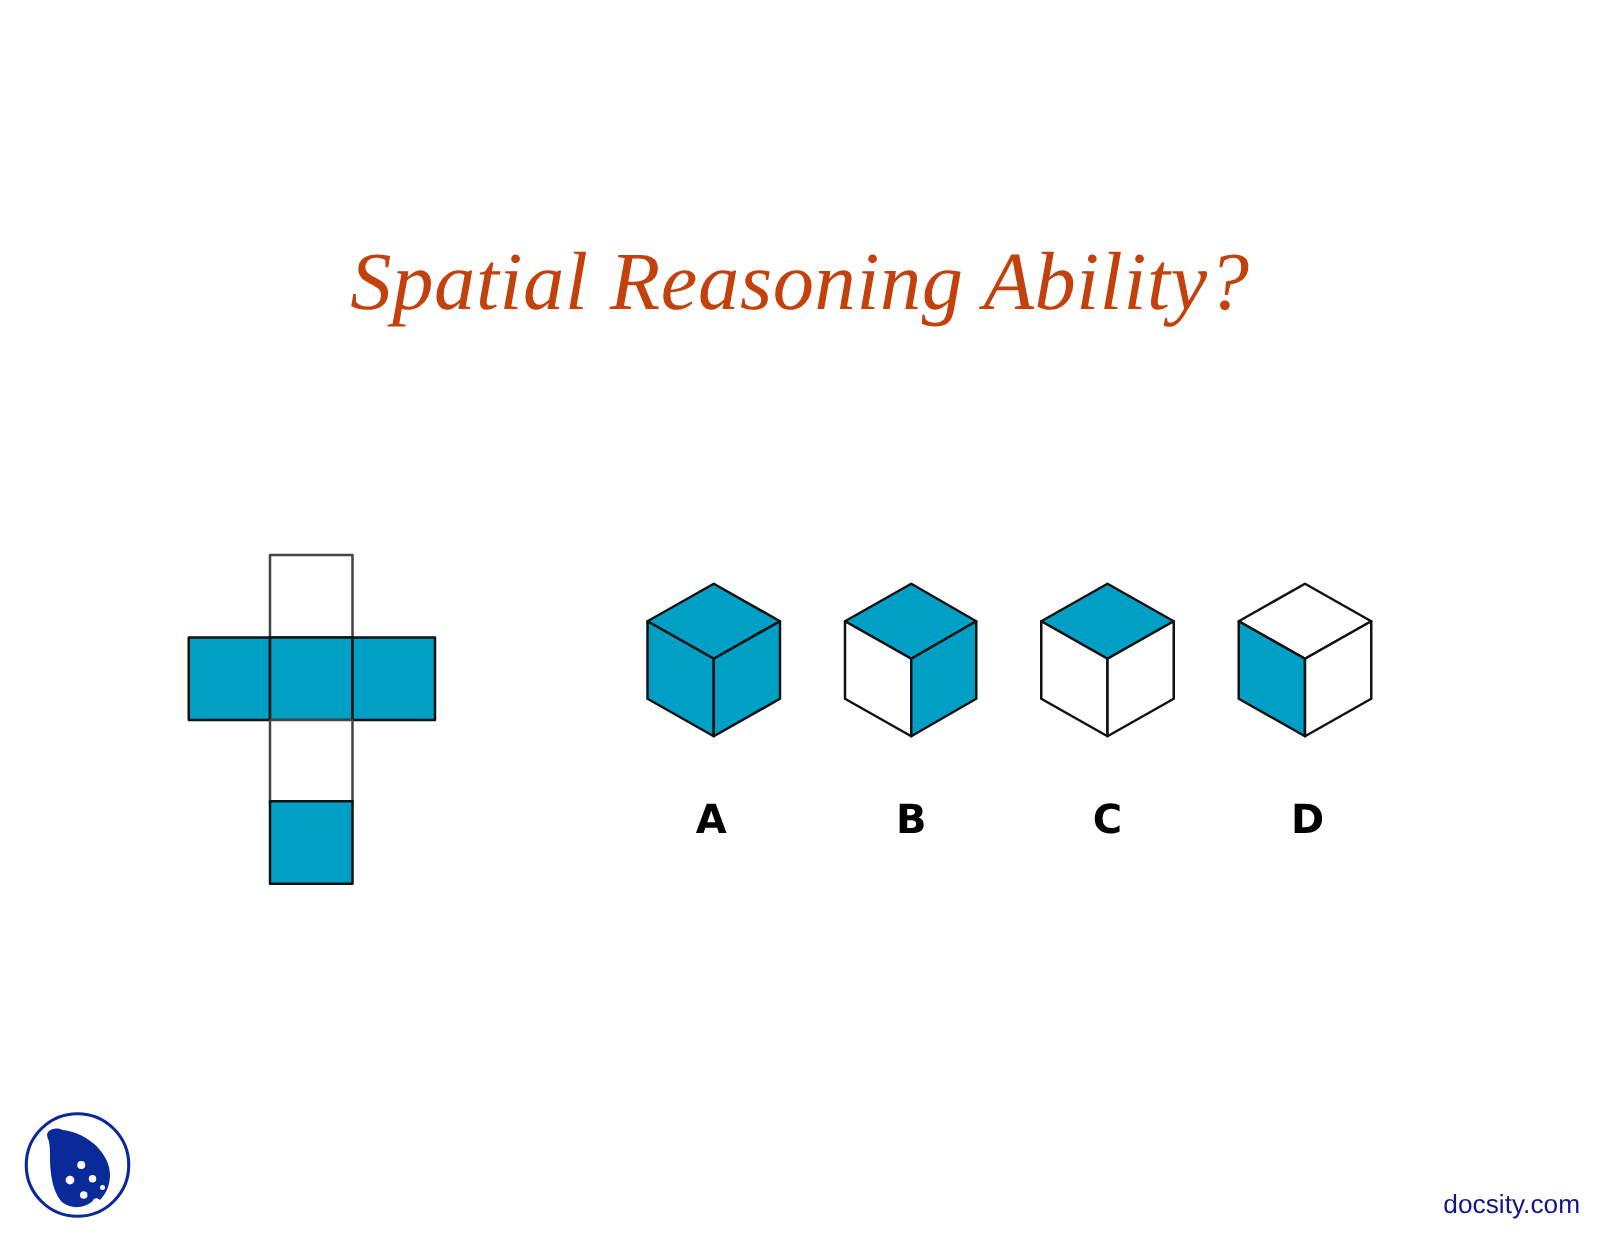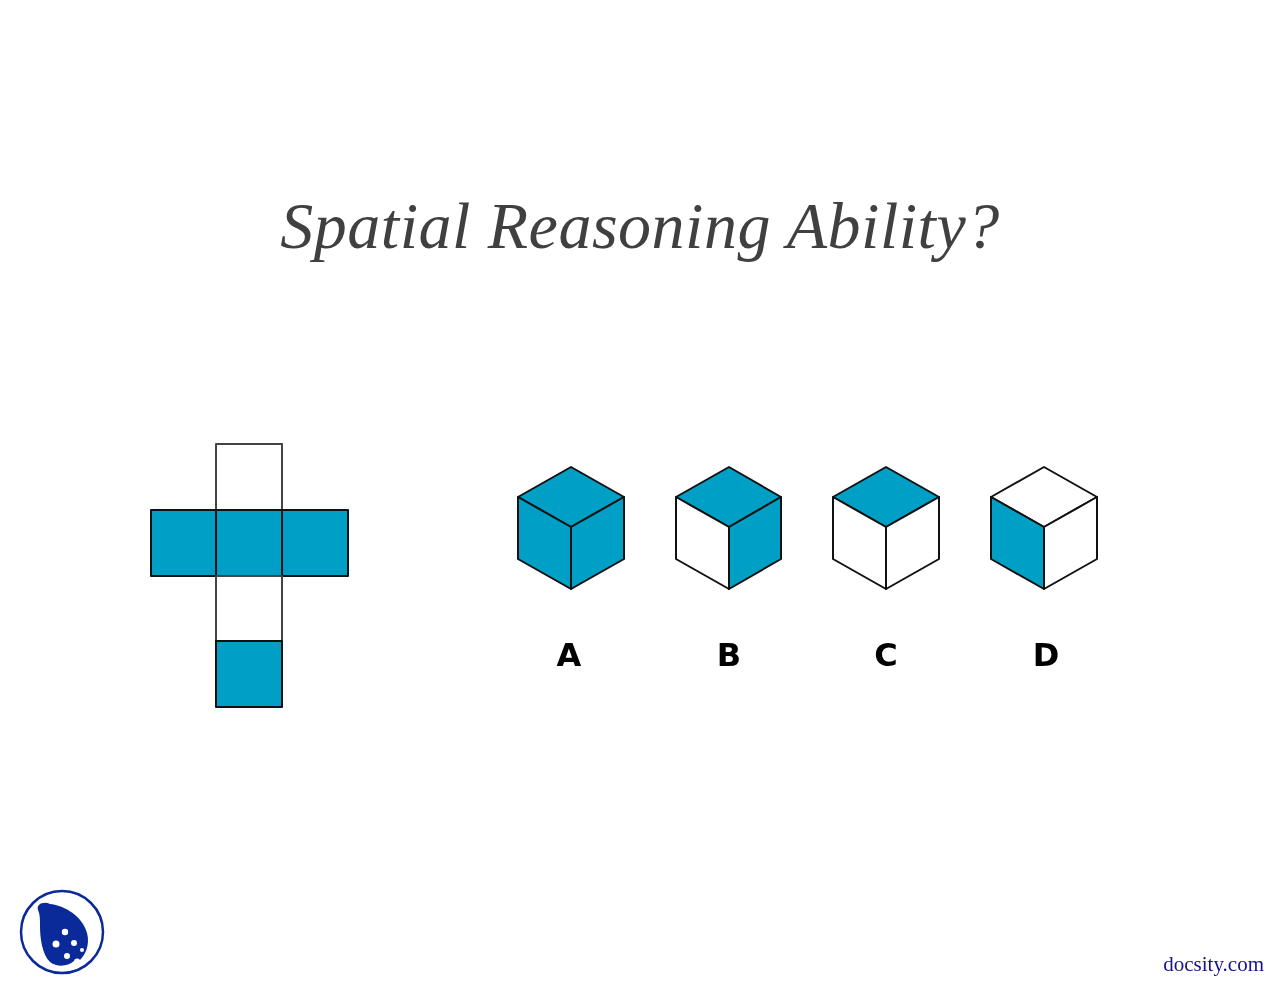--- a/index.html
+++ b/index.html
@@ -15,21 +15,21 @@
     }
     .title {
       position: absolute;
       left: 0;
       top: 188px;
       width: 1280px;
       text-align: center;
       font-family: "Liberation Serif", "DejaVu Serif", serif;
       font-style: italic;
       font-size: 66px;
-      color: #404040;
+      color: #c2410c;
       letter-spacing: 0.5px;
     }
     svg.figure {
       position: absolute;
       left: 0;
       top: 0;
     }
     .label {
       position: absolute;
       font-family: "DejaVu Sans", "Liberation Sans", sans-serif;
@@ -44,21 +44,21 @@
       position: absolute;
       left: 18px;
       top: 888px;
       width: 88px;
       height: 88px;
     }
     .brand {
       position: absolute;
       right: 16px;
       top: 952px;
-      font-family: Liberation Serif, serif;
+      font-family: Liberation Sans, sans-serif;
       font-size: 21px;
       color: #14148c;
     }
   </style>
 </head>
 <body>
 
 <div class="title">Spatial Reasoning Ability?</div>
 
 <svg class="figure" width="1280" height="989" viewBox="0 0 1280 989">

